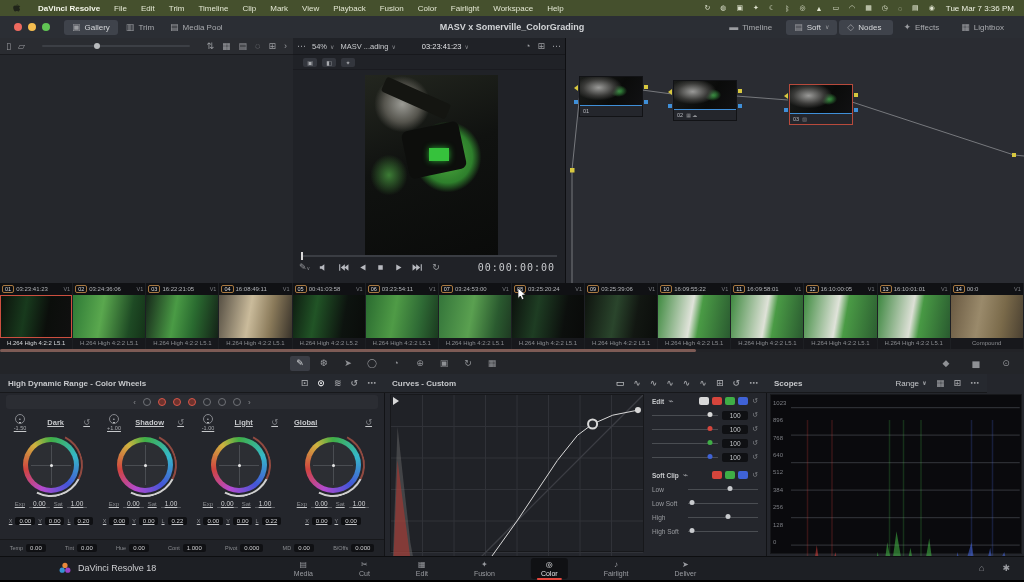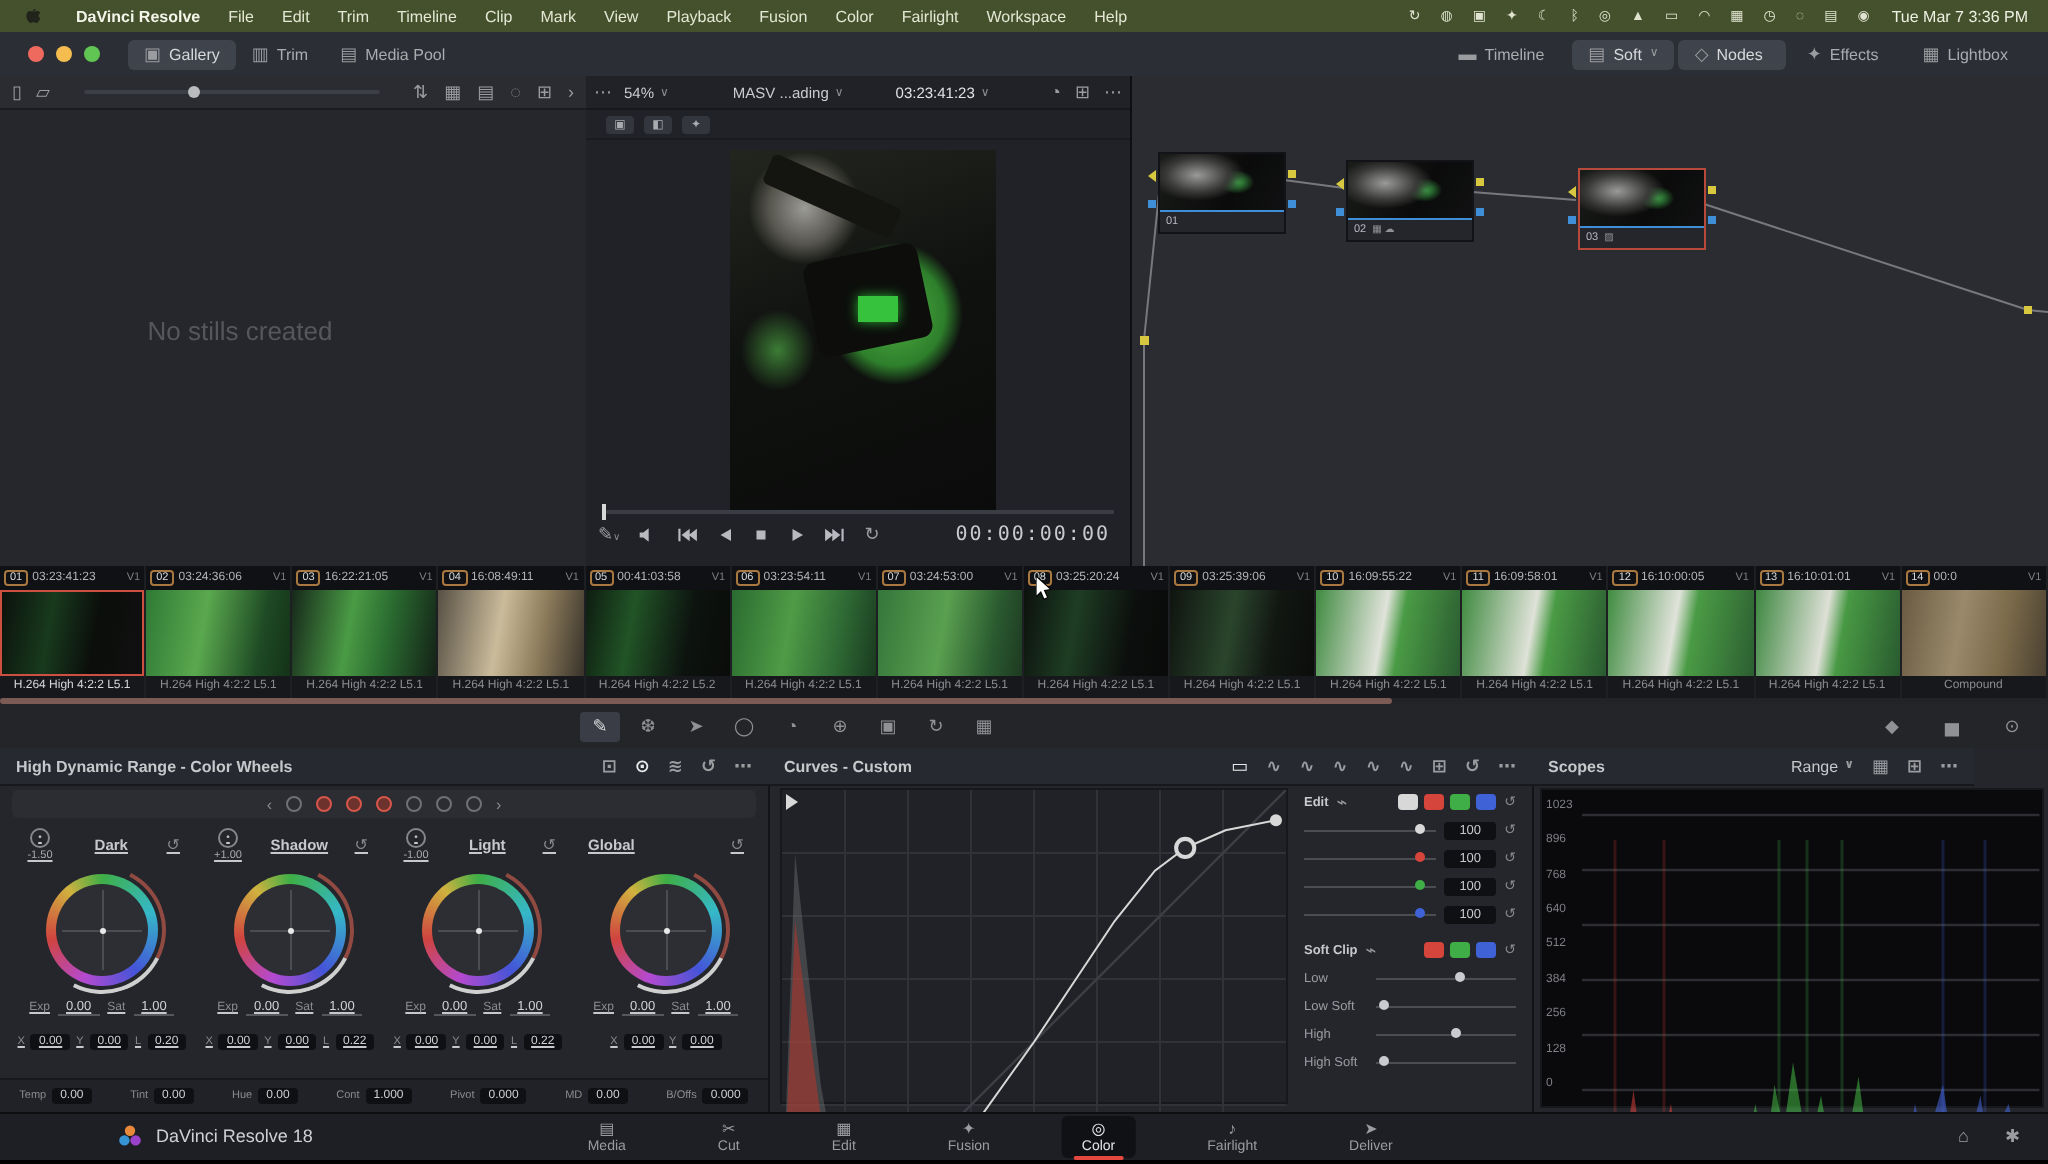--- a/index.html
+++ b/index.html
@@ -213,20 +213,21 @@
       </span>
         <span class="btn">
         <span class="ico">▥</span>
         <span>Trim</span>
       </span>
         <span class="btn">
         <span class="ico">▤</span>
         <span>Media Pool</span>
       </span>
       </span>
+    <span id="title-center">MASV x Somerville_ColorGrading</span>
     <span class="row" style="margin-left:auto;margin-right:8px;gap:2px">
 
     <span class="btn">
         <span class="ico">▬</span>
         <span>Timeline</span>
         <span class="ico" style="font-size:6px"></span>
       </span>
         <span class="btn active">
         <span class="ico">▤</span>
         <span>Soft</span>
@@ -263,31 +264,30 @@
       <span class="row" style="gap:8px">
 
       <span class="ico">⇅</span>
           <span class="ico">▦</span>
           <span class="ico">▤</span>
           <span class="ico">◌</span>
           <span class="ico">⊞</span>
           <span class="ico">›</span>
         </span>
     </div>
-    <div class="empty">No stills created</div>
   </div>
 
   <div id="viewer">
     <div class="vtoolbar">
       <span class="ico">⋯</span>
       <span class="row" style="gap:3px">
         <span>54%</span>
           <span class="chev">∨</span>
       </span>
-      <span class="row" style="gap:3px;margin-left:26px">
+      <span class="row" style="gap:3px;">
         <span>MASV ...ading</span>
           <span class="chev">∨</span>
       </span>
       <span class="row" style="gap:3px;margin-left:20px">
         <span style="color:#e2e3e6">03:23:41:23</span>
           <span class="chev">∨</span>
       </span>
       <span class="row" style="gap:7px;margin-left:auto">
 
       <span class="ico">◔</span>

